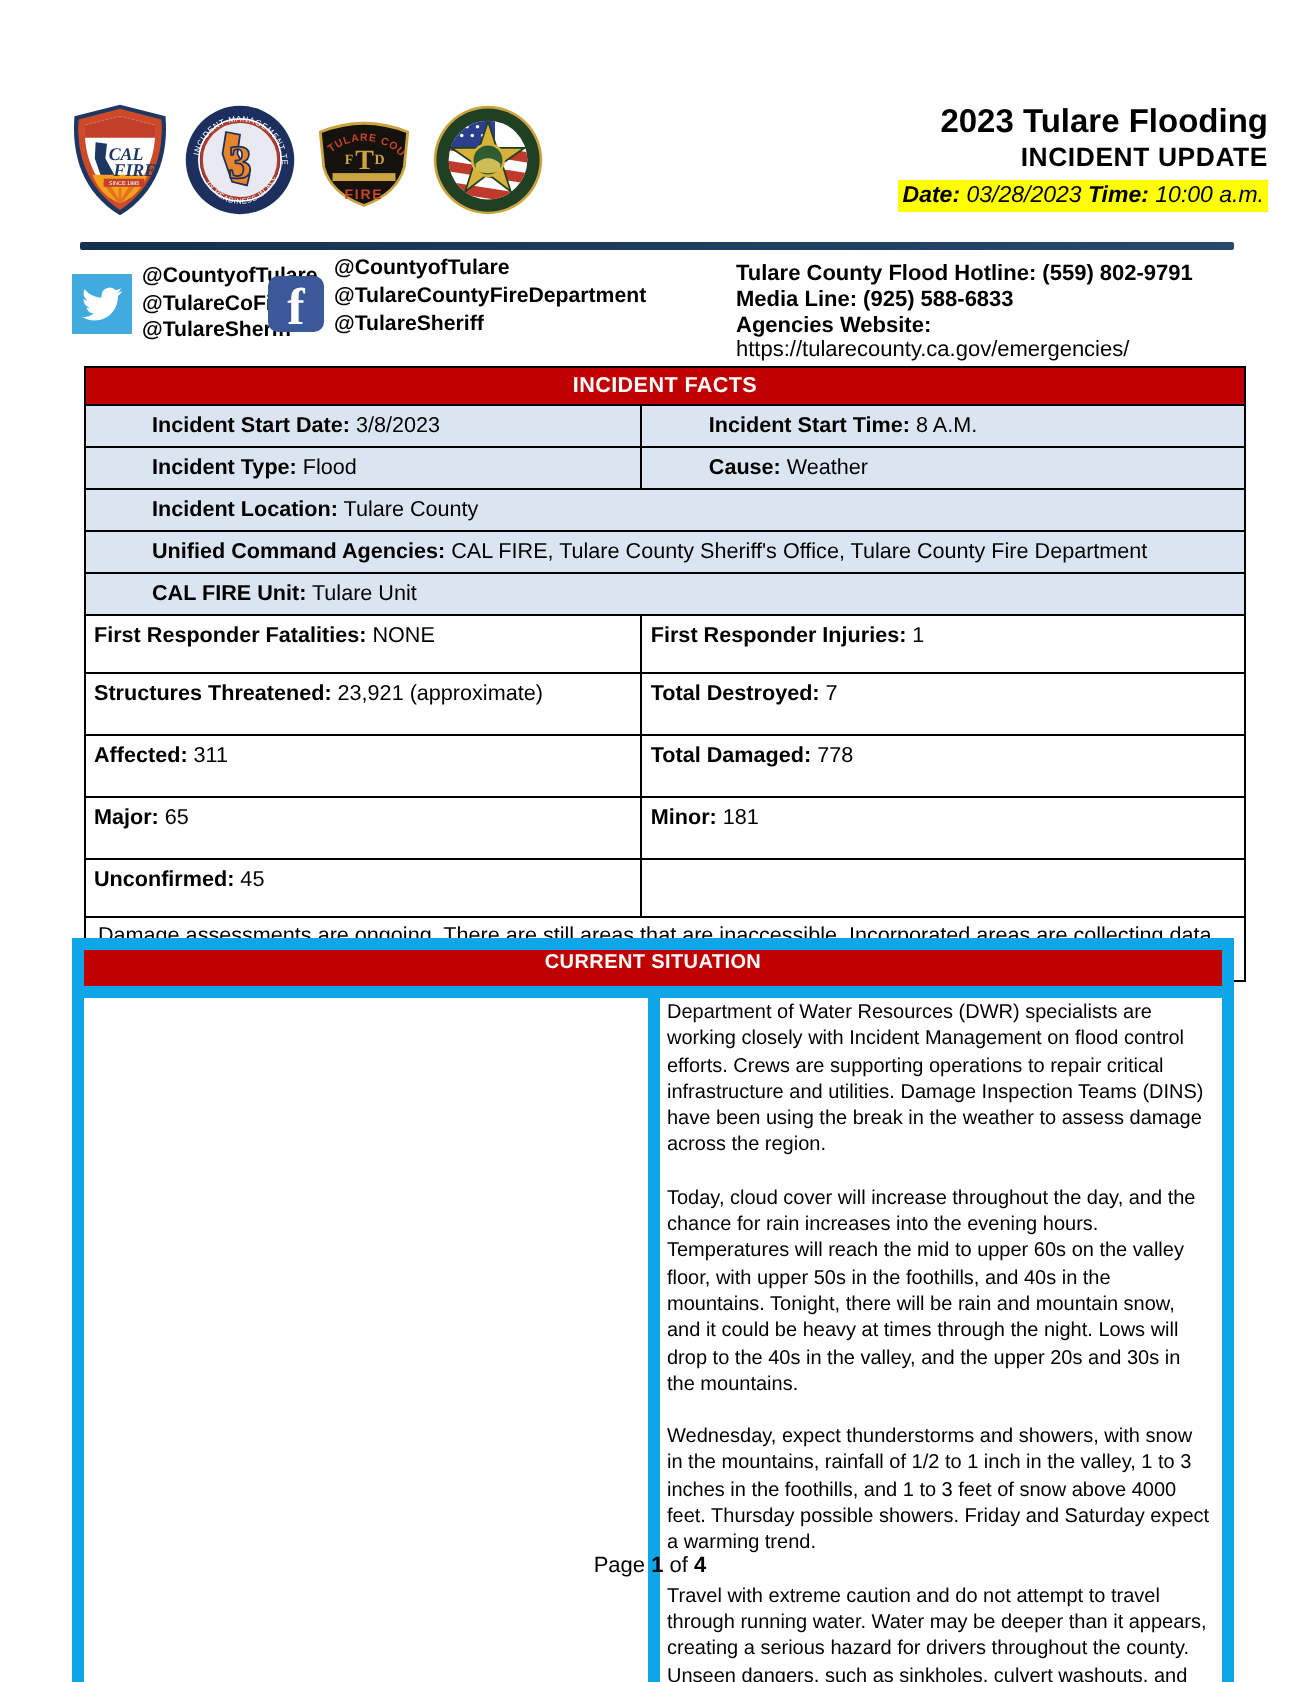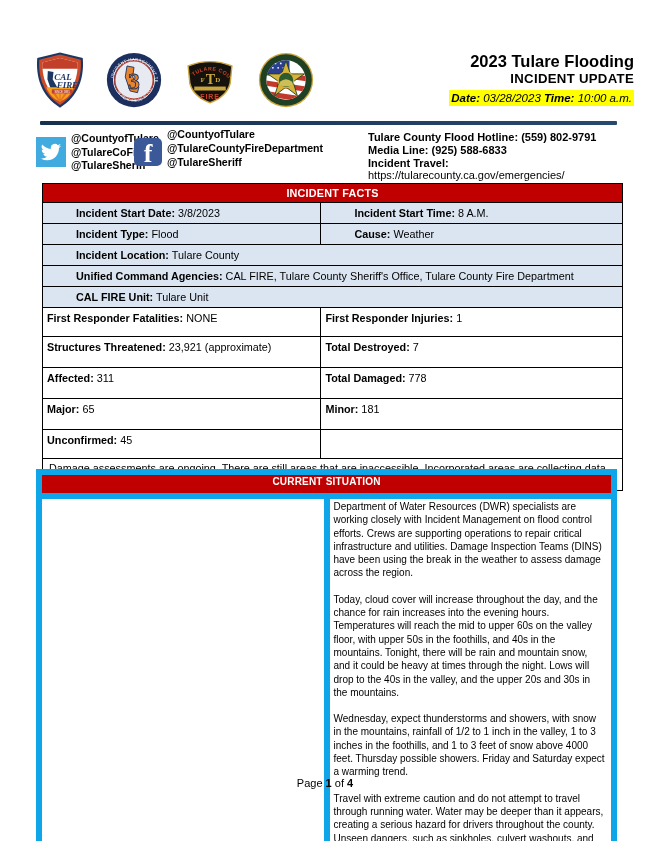--- a/index.html
+++ b/index.html
@@ -1,20 +1,20 @@
 <!DOCTYPE html>
 <html><head>
 <meta charset="utf-8">
 <style>
   html,body{margin:0;padding:0;background:#888;}
   .page{position:relative;width:650px;height:841px;background:#fff;margin:0 auto;
         font-family:"Liberation Sans",sans-serif;color:#000;overflow:hidden;}
 
   
-  .logos{position:absolute;left:34px;top:51px;display:flex;align-items:center;gap:20px;}
+  .logos{position:absolute;left:34px;top:51px;display:flex;align-items:center;gap:6px;}
   .logo{display:block;}
   .title-block{position:absolute;right:16px;top:52px;text-align:right;}
   .title-block .t1{font-size:16.5px;font-weight:bold;line-height:19px;}
   .title-block .t2{font-size:13.2px;font-weight:bold;line-height:16px;letter-spacing:.3px;}
   .date-row{display:inline-block;background:#ffff00;font-size:11.5px;line-height:14px;
             padding:1px 2px;margin-top:3px;font-style:italic;}
   .divider{position:absolute;left:40px;top:121px;width:577px;height:4px;
            background:linear-gradient(90deg,#16304f,#27496e);border-radius:1px;}
 
   
@@ -159,21 +159,21 @@
     </div>
   <div class="fb-handles">
     <div>@CountyofTulare</div>
     <div>@TulareCountyFireDepartment</div>
     <div>@TulareSheriff</div>
   </div>
 
   <div class="contact">
     <div class="b">Tulare County Flood Hotline: (559) 802-9791</div>
     <div class="b">Media Line: (925) 588-6833</div>
-    <div class="b">Incident Travel:</div>
+    <div class="b">Agencies Website:</div>
     <div class="url">https://tularecounty.ca.gov/emergencies/</div>
   </div>
 
   <table class="facts">
     <colgroup>
         <col style="width:48%">
         <col style="width:52%">
       </colgroup>
     <tbody>
         <tr>

